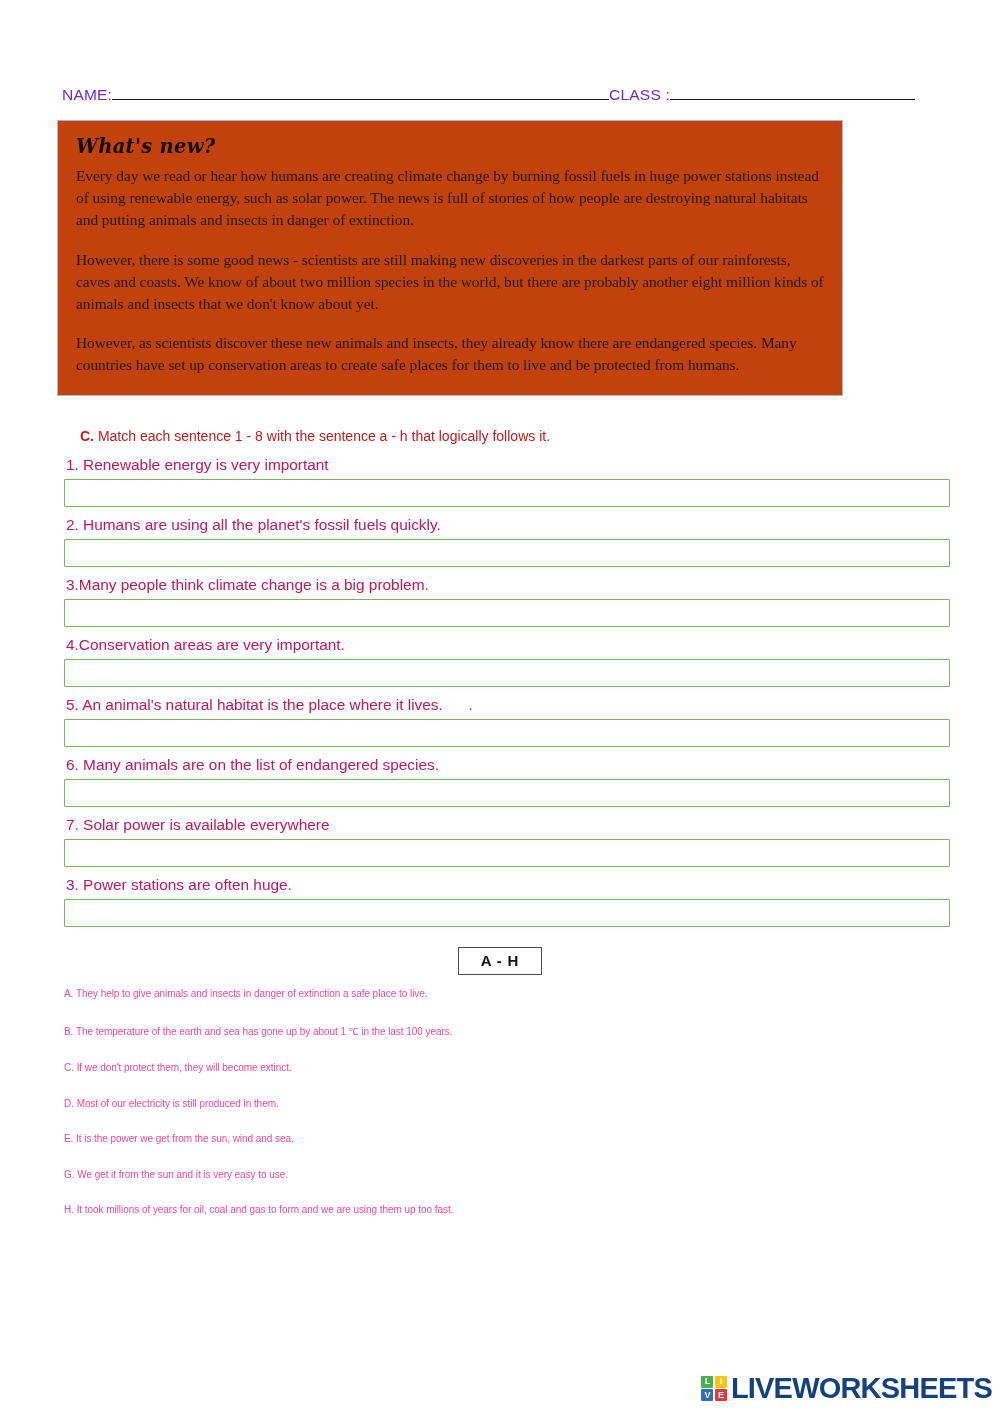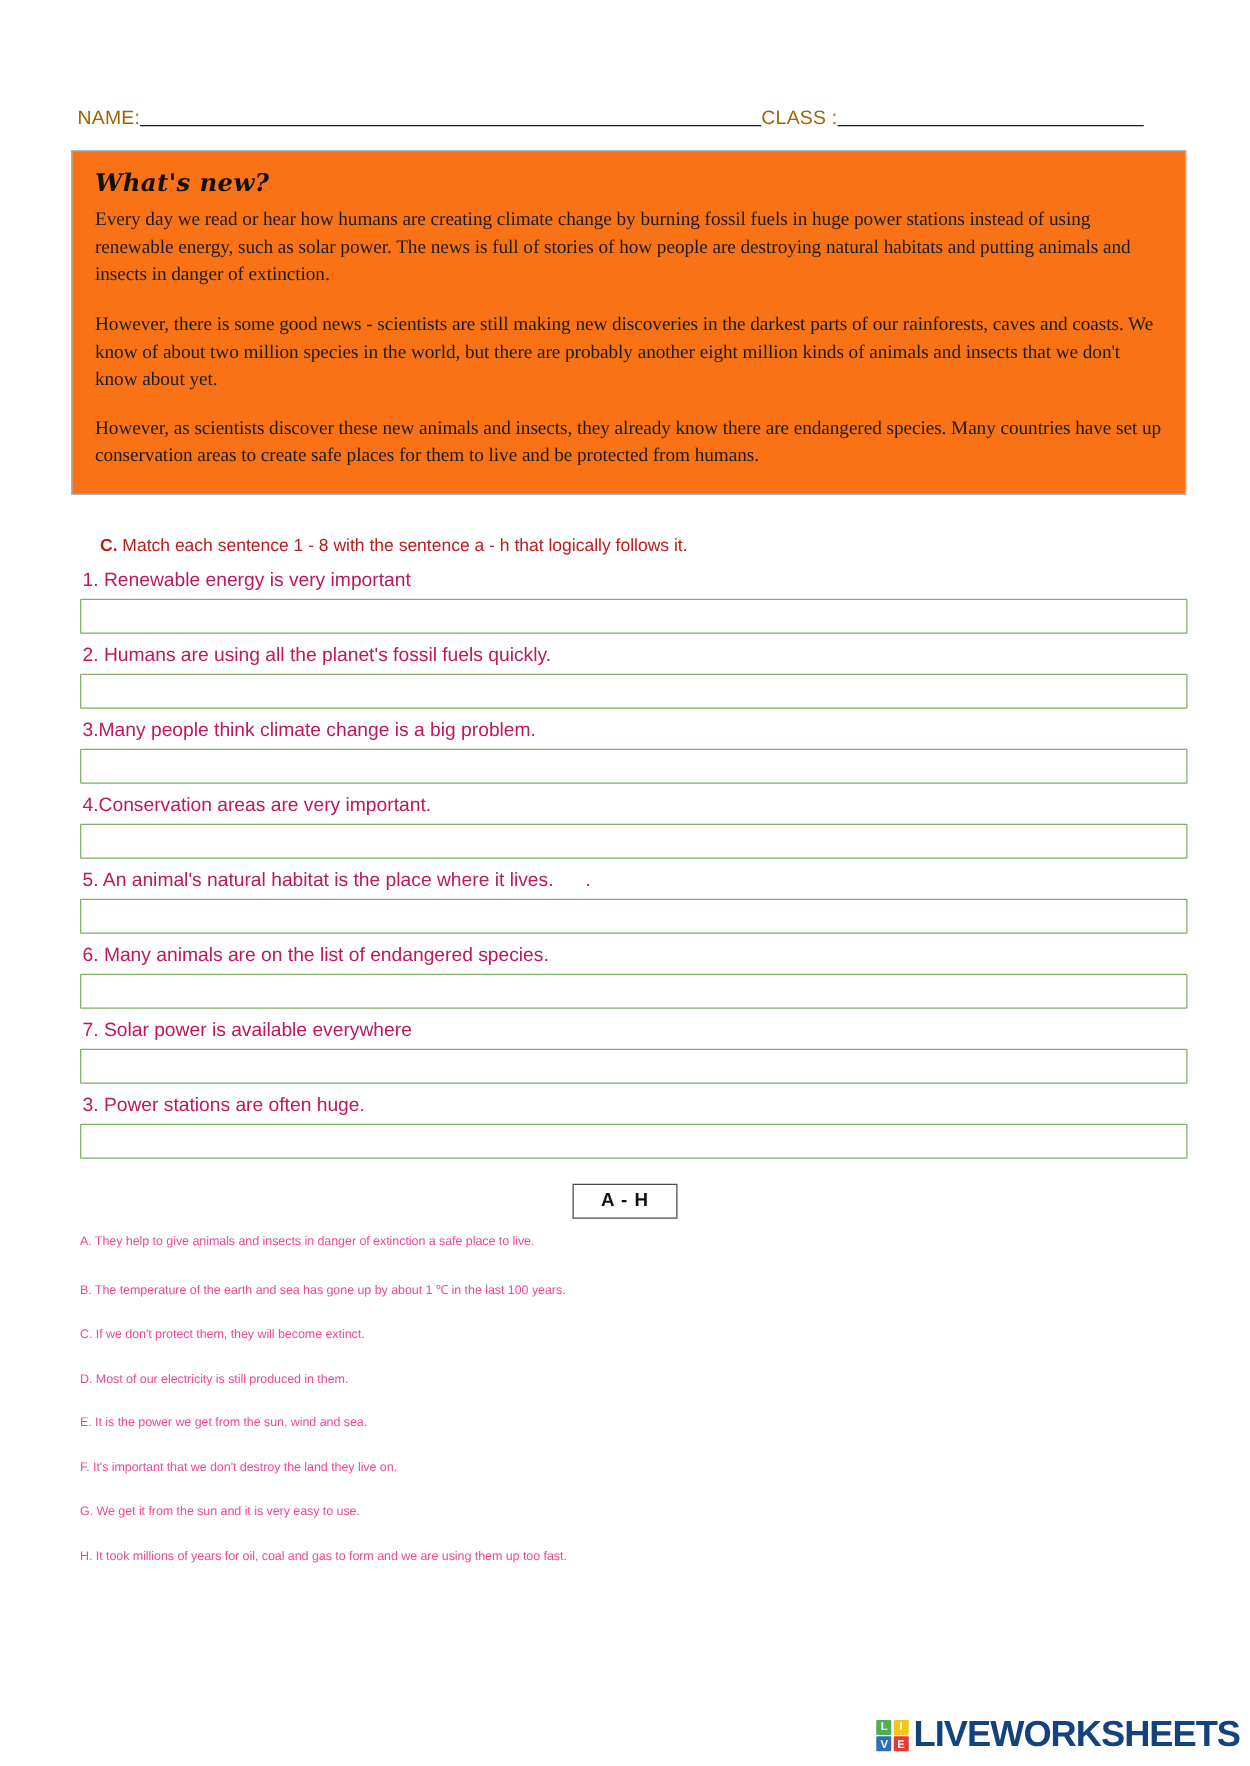--- a/index.html
+++ b/index.html
@@ -22,46 +22,46 @@
     padding: 0;
   }
 
   
   .namebar {
     position: absolute;
     left: 62px;
     top: 86px;
     width: 878px;
     display: flex;
-    align-items: center;
+    align-items: flex-start;
     font-size: 15.5px;
     letter-spacing: 0.2px;
-    color: #a16207;
+    color: #6d28d9;
     white-space: nowrap;
   }
   .namebar .lbl { flex: 0 0 auto; }
   .namebar .rule {
     flex: 1 1 auto;
     border-bottom: 1.4px solid #1a1a1a;
     height: 13px;
     margin: 0 0 2px 0;
   }
   .namebar .rule.name-rule { flex: 0 0 497px; }
   .namebar .rule.class-rule { flex: 0 0 245px; }
 
   
   .passage-box {
     position: absolute;
     left: 57px;
     top: 120px;
-    width: 892px;
+    width: 786px;
     min-height: 276px;
     box-sizing: border-box;
     border: 1.3px solid #9fb9cd;
-    background: #f97316;
+    background: #c2410c;
     padding: 12px 16px 14px 18px;
   }
   .passage-title {
     font-family: "DejaVu Serif", serif;
     font-style: italic;
     font-weight: 700;
     font-size: 19.5px;
     letter-spacing: 0.3px;
     color: #111;
     margin: 2px 0 7px 0;
@@ -260,21 +260,20 @@
   <div class="ah-badge-wrap">
     <div class="ah-badge">A - H</div>
   </div>
 
   <div class="options">
     <p class="opt">A. They help to give animals and insects in danger of extinction a safe place to live.</p>
     <p class="opt">B. The temperature of the earth and sea has gone up by about 1 ℃ in the last 100 years.</p>
     <p class="opt">C. If we don't protect them, they will become extinct.</p>
     <p class="opt">D. Most of our electricity is still produced in them.</p>
     <p class="opt">E. It is the power we get from the sun, wind and sea.</p>
-    <p class="opt">F. It's important that we don't destroy the land they live on.</p>
     <p class="opt">G. We get it from the sun and it is very easy to use.</p>
     <p class="opt">H. It took millions of years for oil, coal and gas to form and we are using them up too fast.</p>
   </div>
 
   <div class="lw-logo">
     <div class="lw-mark">
       <span class="lw-cell c-l">L</span>
       <span class="lw-cell c-i">I</span>
       <span class="lw-cell c-v">V</span>
       <span class="lw-cell c-e">E</span>

